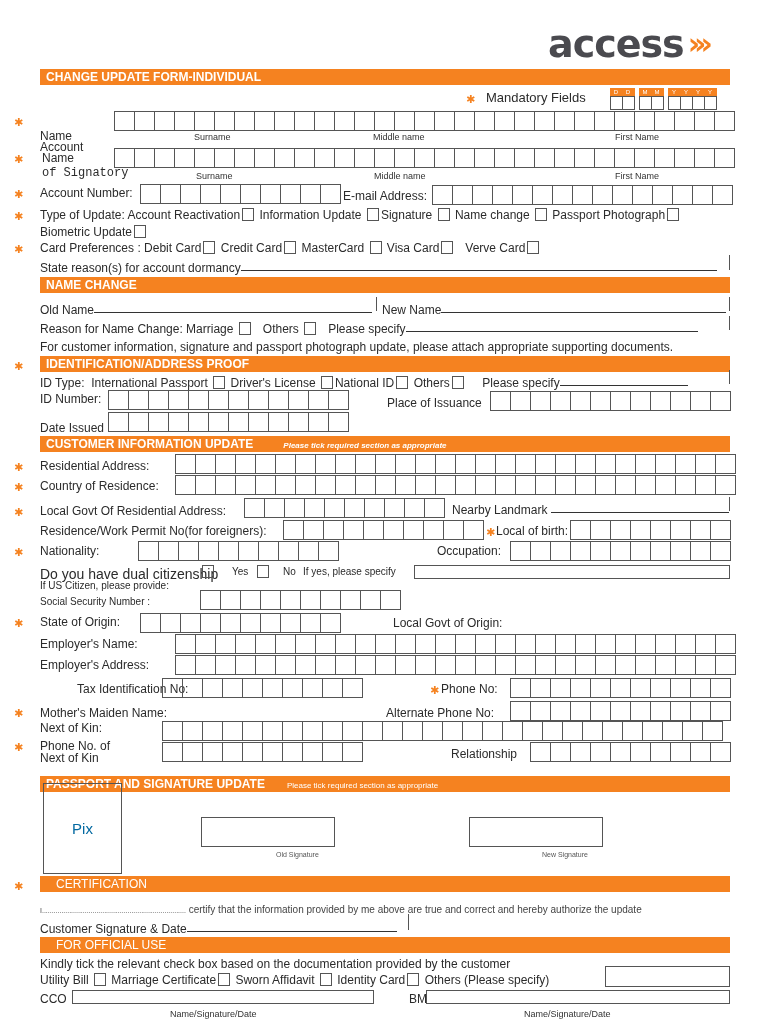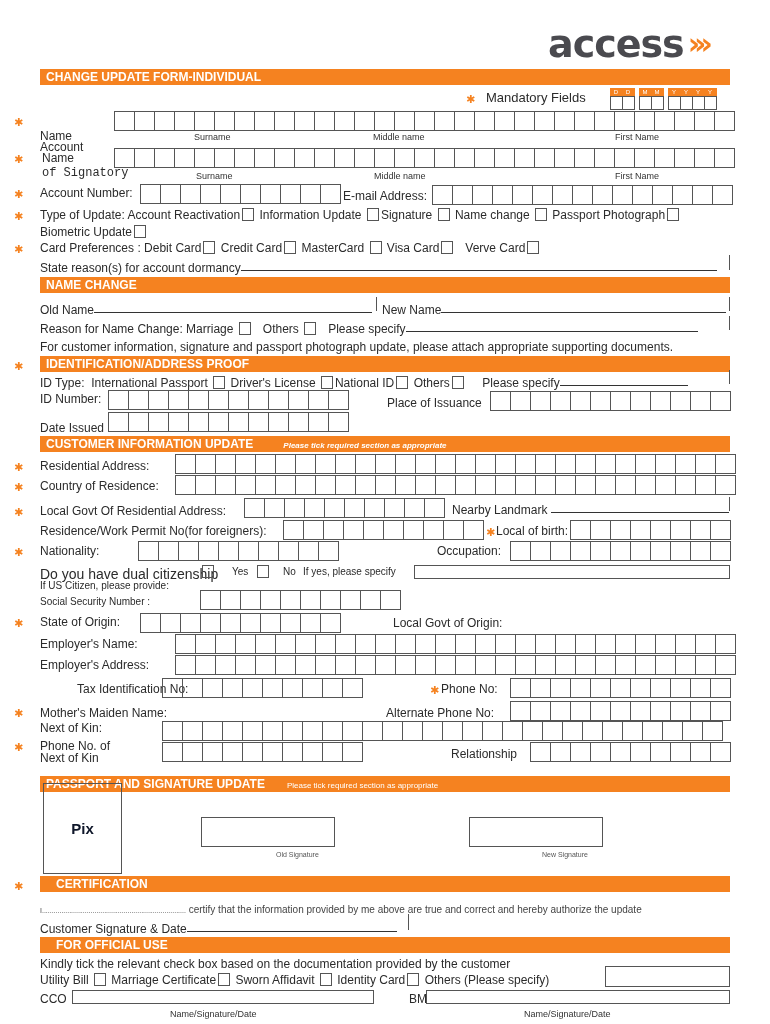--- a/index.html
+++ b/index.html
@@ -6,21 +6,21 @@
   html, body { width: 770px; height: 1024px; background: #ffffff; overflow: hidden; }
   body { position: relative; font-family: "Liberation Sans", "DejaVu Sans", sans-serif; color: #2b2b2b; font-size: 12px; }
   .abs { position: absolute; white-space: nowrap; }
   .lbl { font-size: 12px; color: #2b2b2b; line-height: 14px; }
   .sub { font-size: 9px; color: #333; }
   .tiny { font-size: 7px; color: #555; }
   .star { color: #F58220; font-size: 11px; line-height: 14px; }
   .bar { position: absolute; left: 40px; width: 690px; background: #F58220; color: #fff; font-weight: bold; font-size: 12px; line-height: 16px; height: 16px; padding-left: 6px; }
   .bar .note { font-weight: bold; font-style: italic; font-size: 8px; margin-left: 30px; }
   .bar .note2 { font-weight: normal; font-size: 8px; margin-left: 22px; }
-  .bar.light { font-weight: bold; padding-left: 16px; }
+  .bar.light { font-weight: normal; padding-left: 16px; }
   .cells { position: absolute; display: flex; border: 1px solid #555; border-right: none; height: 20px; }
   .cells span { display: block; width: 20px; height: 100%; border-right: 1px solid #555; }
   .cb { display: inline-block; width: 12px; height: 13px; border: 1px solid #555; vertical-align: -2px; margin: 0 2px; }
   .line { display: inline-block; border-bottom: 1px solid #333; height: 1px; vertical-align: 1px; }
   .tick { position: absolute; width: 1px; background: #555; }
   .box { position: absolute; border: 1px solid #555; }
   .logo { position: absolute; left: 548px; top: 22px; font-size: 38px; font-weight: bold; color: #4a4a4f; letter-spacing: -1px; font-family: "DejaVu Sans", sans-serif; }
   .logo .chev { color: #F58220; font-size: 30px; letter-spacing: -6px; vertical-align: 3px; margin-left: 4px; }
   .datehead { position: absolute; top: 88px; display: flex; }
   .datehead .grp { display: flex; flex-direction: column; margin-right: 4px; }
@@ -638,21 +638,21 @@
     <span></span>
     <span></span>
     <span></span>
     <span></span>
   </div>
 
 <div class="bar" style="top:776px;">
   <span>PASSPORT AND SIGNATURE UPDATE</span><span class="note2">Please tick required section as appropriate</span>
 </div>
 <div class="box" style="left:43px; top:783px; width:79px; height:91px; display:flex; align-items:center; justify-content:center;">
-  <span style="font-size:15px; font-weight:700; color:#0f172a;">Pix</span>
+  <span style="font-size:15px; font-weight:400; color:#0369a1;">Pix</span>
 </div>
 <div class="box" style="left:201px; top:817px; width:134px; height:30px;"></div>
 <span class="abs tiny" style="left:276px; top:851px;">Old Signature</span>
 <div class="box" style="left:469px; top:817px; width:134px; height:30px;"></div>
 <span class="abs tiny" style="left:542px; top:851px;">New Signature</span>
 
 <span class="abs star" style="left:14px; top:879px;">✱</span>
 <div class="bar light" style="top:876px;"><span>CERTIFICATION</span></div>
 <div class="abs" style="left:40px; top:904px; font-size:10px; color:#444;">
   <span style="font-size:7px;">I..........................................................................</span> <span>certify that the information provided by me above are true and correct and hereby authorize the update</span>

